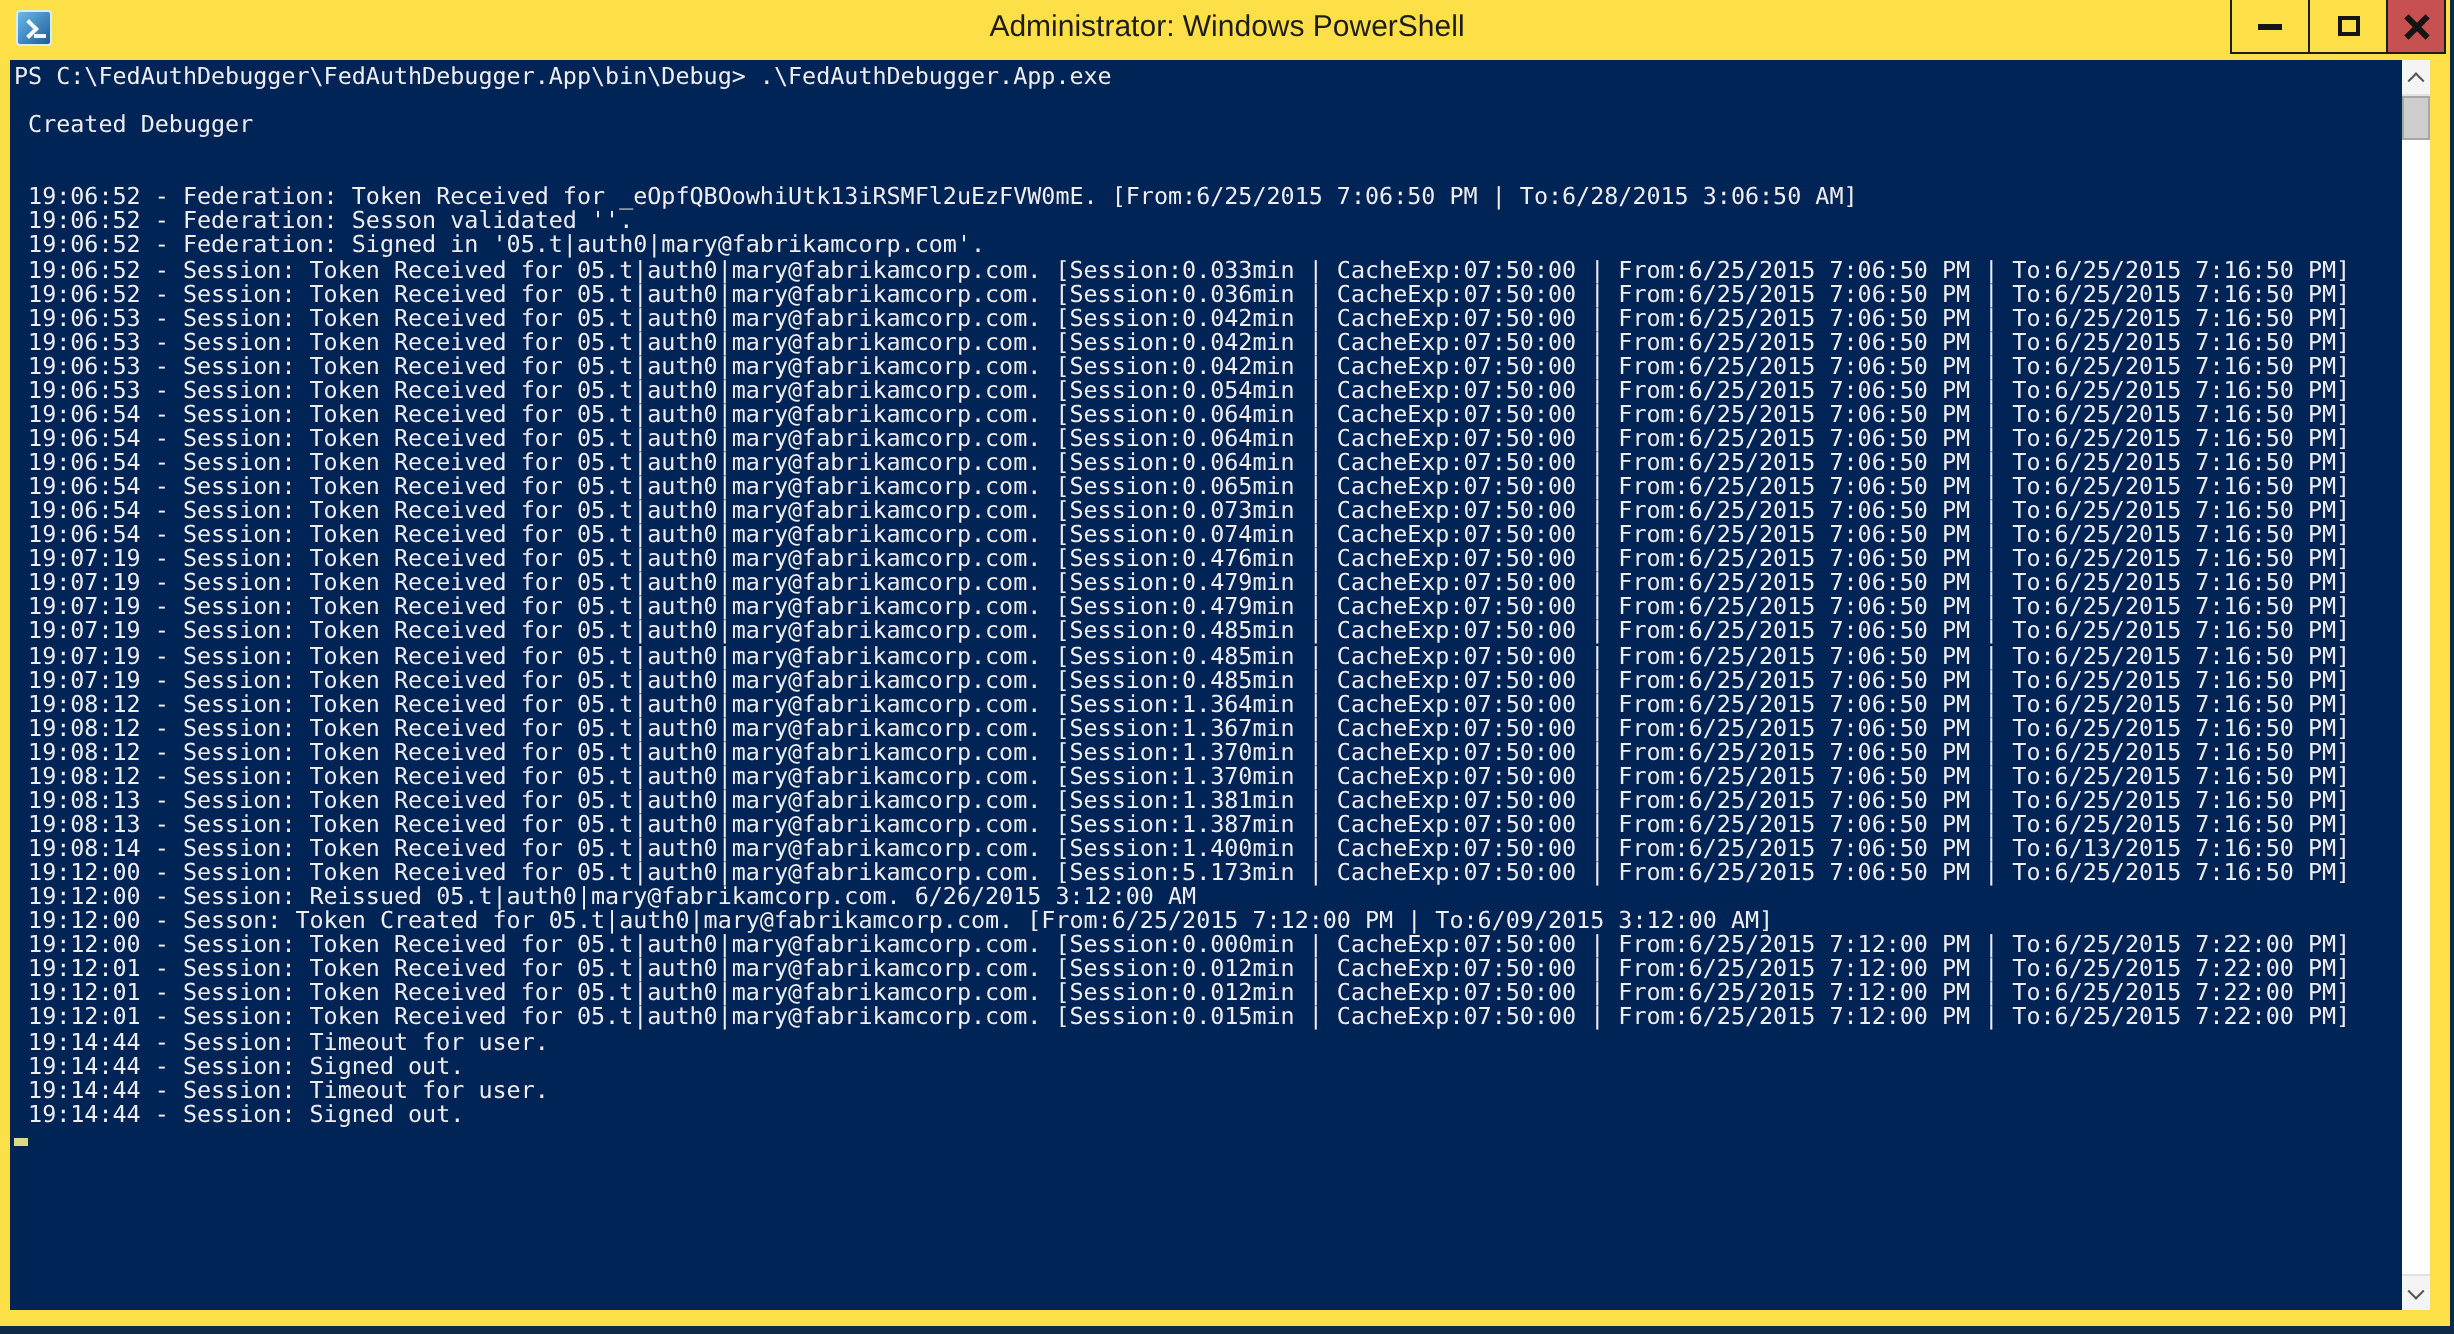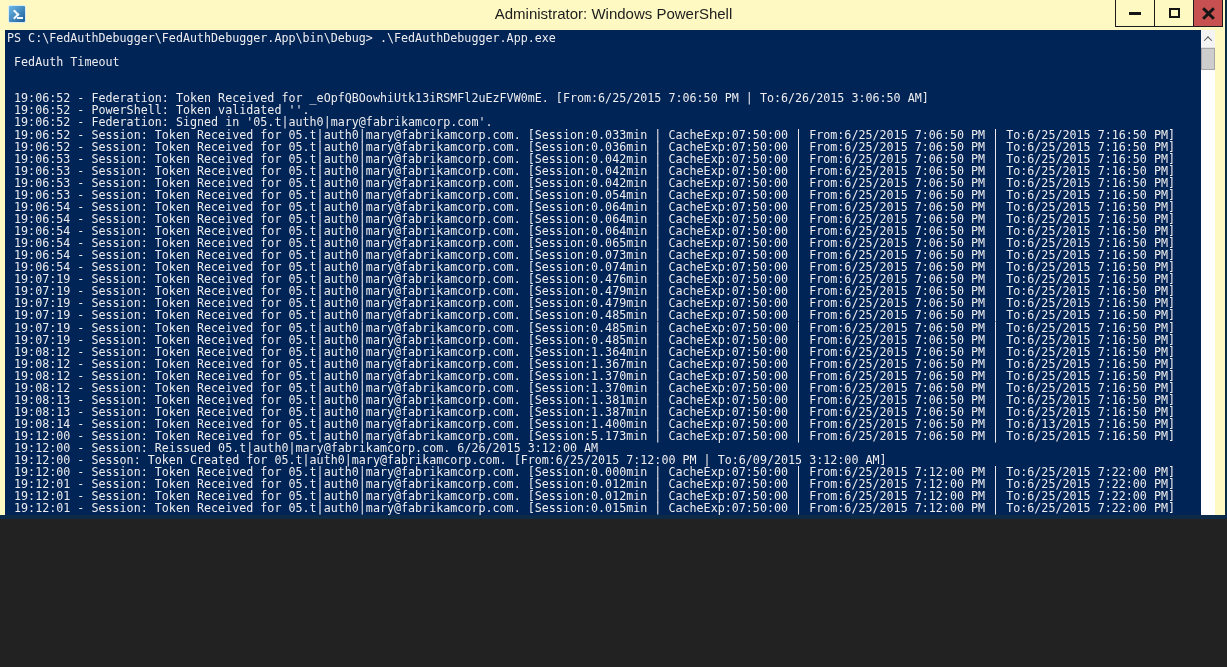--- a/index.html
+++ b/index.html
@@ -1,16 +1,16 @@
 <!DOCTYPE html>
 <html><head>
 <meta charset="utf-8">
 <style>
   html,body{margin:0;padding:0;background:#222;}
-  .window{position:relative;width:1227px;height:519px;background:#fef9c3;overflow:hidden;}
+  .window{position:relative;width:1227px;height:667px;background:#fde047;overflow:hidden;}
   .titlebar{position:absolute;left:0;top:0;width:100%;height:30px;}
   .title-text{position:absolute;left:0;right:0;top:0;height:30px;text-align:center;line-height:27px;
     font-family:"Liberation Sans",sans-serif;font-size:15px;color:#1d1d1d;}
   .ps-icon{position:absolute;left:8px;top:5px;width:18px;height:18px;border-radius:2px;
     background:linear-gradient(135deg,#6db9e8,#1c5d97);border:1px solid #d8edf8;box-sizing:border-box;}
   .ps-gt{position:absolute;left:2px;top:5px;width:5px;height:5px;border-top:2px solid #f2f8fc;border-right:2px solid #f2f8fc;transform:rotate(45deg);}
   .ps-us{position:absolute;right:2px;bottom:3px;width:6px;height:2px;background:#f2f8fc;}
   .win-controls{position:absolute;top:0;right:4px;height:26px;display:flex;border:1px solid #1c1c1c;border-top:none;box-sizing:content-box;}
   .win-btn{width:38px;height:26px;display:flex;align-items:center;justify-content:center;}
   .win-btn + .win-btn{border-left:1px solid #1c1c1c;}
@@ -59,25 +59,25 @@
       <div class="win-btn close">
         <div class="glyph-close"></div>
       </div>
     </div>
   </div>
 
   <div class="console">
 
     <div class="line">PS C:\FedAuthDebugger\FedAuthDebugger.App\bin\Debug&gt; .\FedAuthDebugger.App.exe</div>
       <div class="line"></div>
-      <div class="line"> FedAuth Timeout</div>
+      <div class="line"> Created Debugger</div>
       <div class="line"></div>
       <div class="line"></div>
-      <div class="line"> 19:06:52 - Federation: Token Received for _eOpfQBOowhiUtk13iRSMFl2uEzFVW0mE. [From:6/25/2015 7:06:50 PM | To:6/26/2015 3:06:50 AM]</div>
-      <div class="line"> 19:06:52 - PowerShell: Token validated ''.</div>
+      <div class="line"> 19:06:52 - Federation: Token Received for _eOpfQBOowhiUtk13iRSMFl2uEzFVW0mE. [From:6/25/2015 7:06:50 PM | To:6/28/2015 3:06:50 AM]</div>
+      <div class="line"> 19:06:52 - Federation: Sesson validated ''.</div>
       <div class="line"> 19:06:52 - Federation: Signed in '05.t|auth0|mary@fabrikamcorp.com'.</div>
       <div class="line"> 19:06:52 - Session: Token Received for 05.t|auth0|mary@fabrikamcorp.com. [Session:0.033min | CacheExp:07:50:00 | From:6/25/2015 7:06:50 PM | To:6/25/2015 7:16:50 PM]</div>
       <div class="line"> 19:06:52 - Session: Token Received for 05.t|auth0|mary@fabrikamcorp.com. [Session:0.036min | CacheExp:07:50:00 | From:6/25/2015 7:06:50 PM | To:6/25/2015 7:16:50 PM]</div>
       <div class="line"> 19:06:53 - Session: Token Received for 05.t|auth0|mary@fabrikamcorp.com. [Session:0.042min | CacheExp:07:50:00 | From:6/25/2015 7:06:50 PM | To:6/25/2015 7:16:50 PM]</div>
       <div class="line"> 19:06:53 - Session: Token Received for 05.t|auth0|mary@fabrikamcorp.com. [Session:0.042min | CacheExp:07:50:00 | From:6/25/2015 7:06:50 PM | To:6/25/2015 7:16:50 PM]</div>
       <div class="line"> 19:06:53 - Session: Token Received for 05.t|auth0|mary@fabrikamcorp.com. [Session:0.042min | CacheExp:07:50:00 | From:6/25/2015 7:06:50 PM | To:6/25/2015 7:16:50 PM]</div>
       <div class="line"> 19:06:53 - Session: Token Received for 05.t|auth0|mary@fabrikamcorp.com. [Session:0.054min | CacheExp:07:50:00 | From:6/25/2015 7:06:50 PM | To:6/25/2015 7:16:50 PM]</div>
       <div class="line"> 19:06:54 - Session: Token Received for 05.t|auth0|mary@fabrikamcorp.com. [Session:0.064min | CacheExp:07:50:00 | From:6/25/2015 7:06:50 PM | To:6/25/2015 7:16:50 PM]</div>
       <div class="line"> 19:06:54 - Session: Token Received for 05.t|auth0|mary@fabrikamcorp.com. [Session:0.064min | CacheExp:07:50:00 | From:6/25/2015 7:06:50 PM | To:6/25/2015 7:16:50 PM]</div>
       <div class="line"> 19:06:54 - Session: Token Received for 05.t|auth0|mary@fabrikamcorp.com. [Session:0.064min | CacheExp:07:50:00 | From:6/25/2015 7:06:50 PM | To:6/25/2015 7:16:50 PM]</div>

